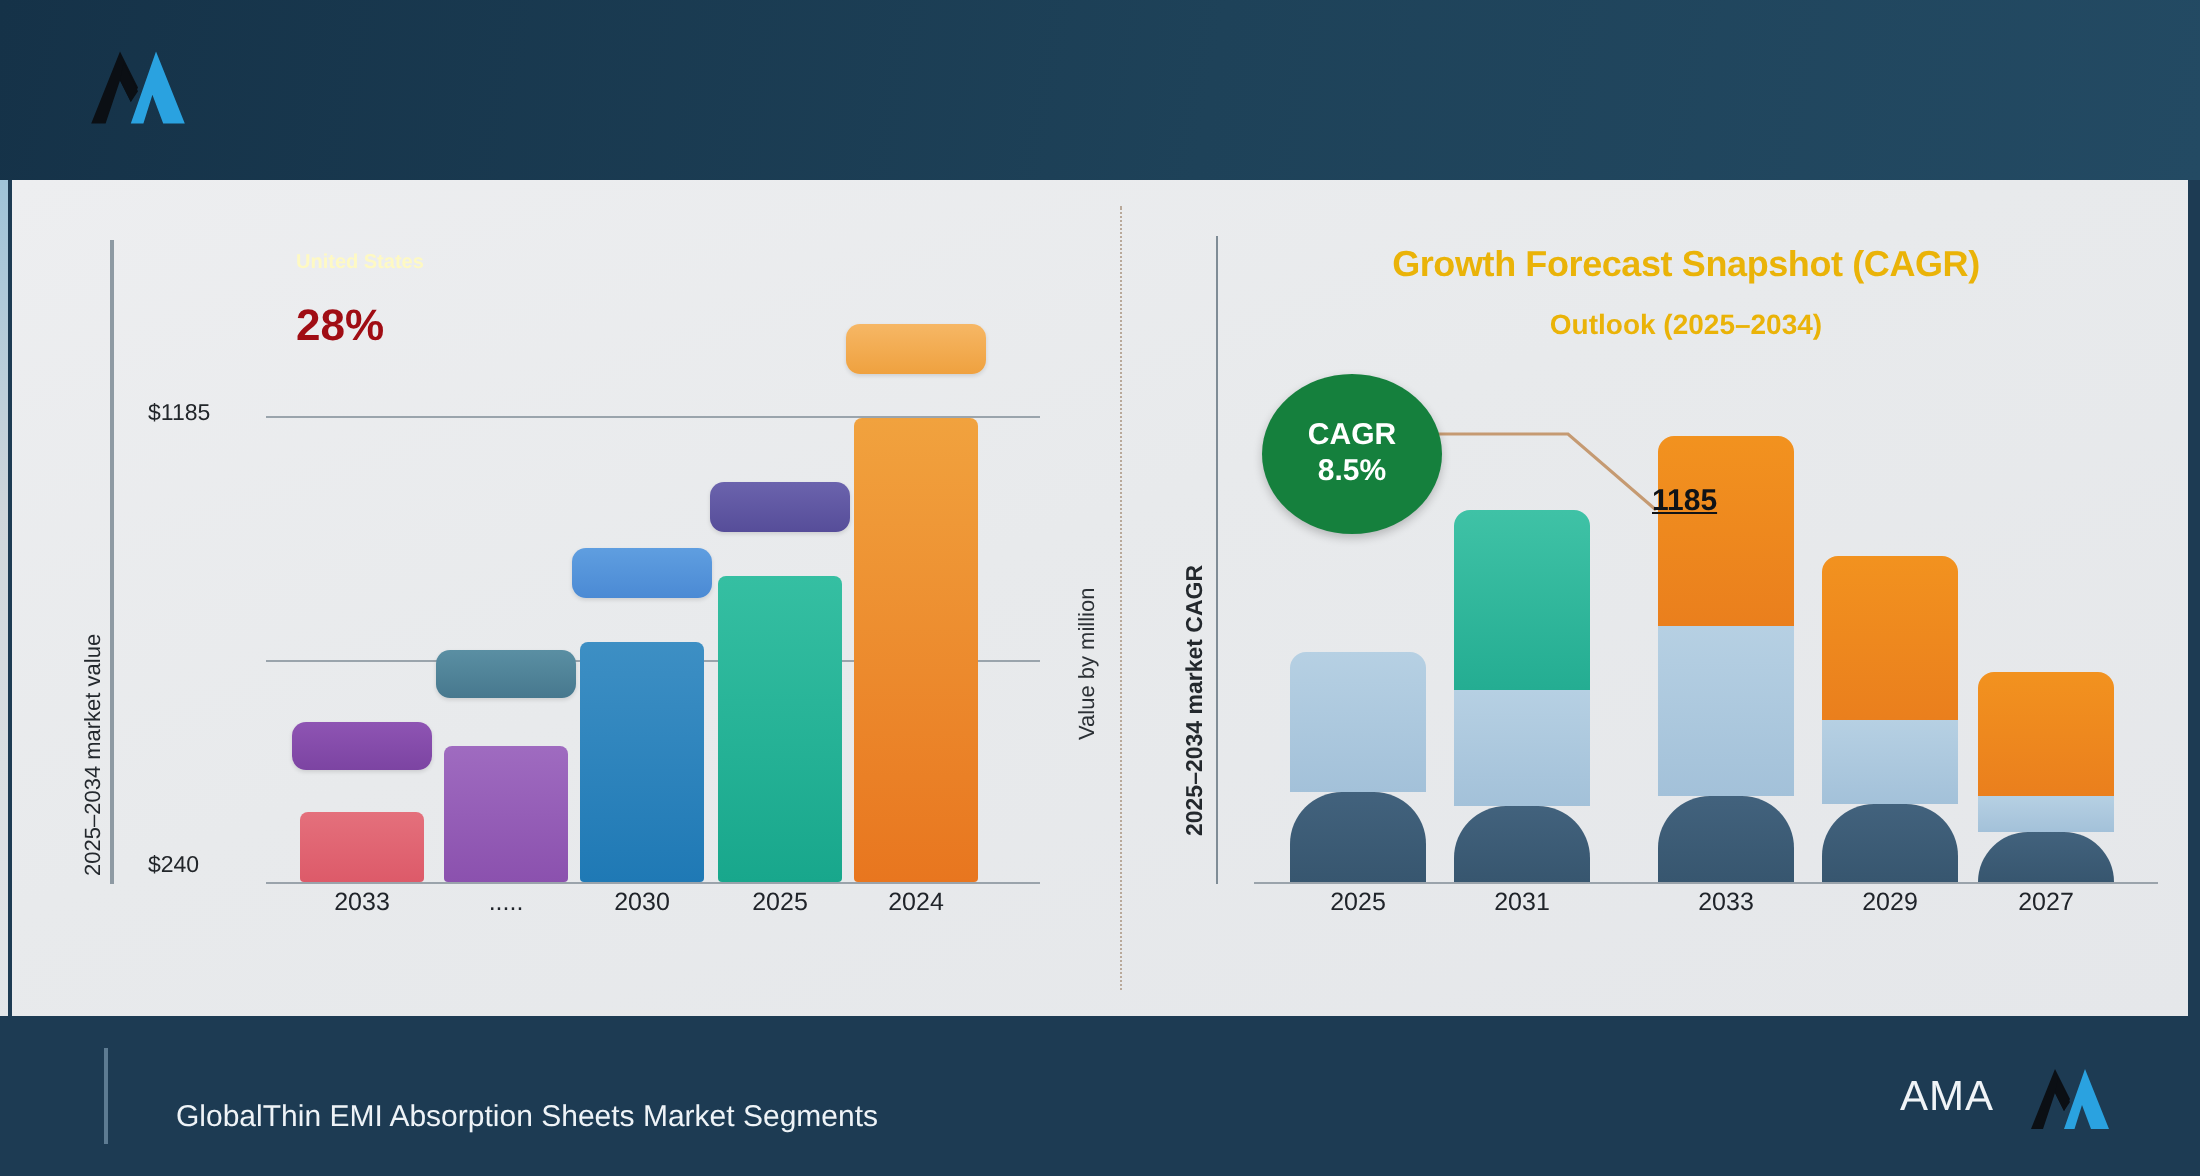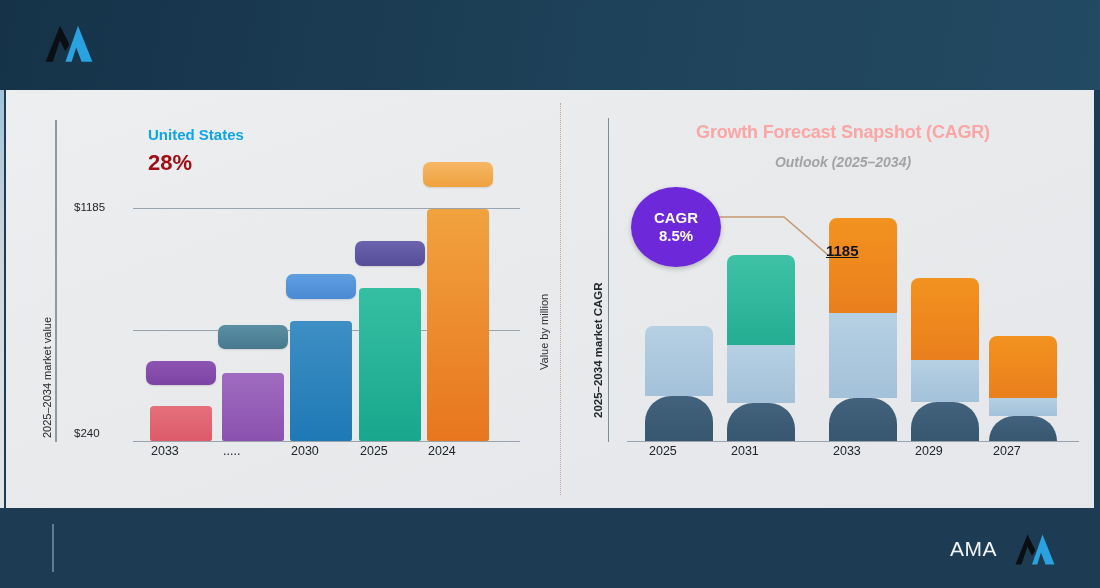--- a/index.html
+++ b/index.html
@@ -27,46 +27,46 @@
 
   
   .divider{position:absolute;left:560px;top:103px;width:0;height:392px;
            border-left:1px dotted #b9a99a;}
 
   
   .axis-v{position:absolute;width:2px;background:#8e9aa3;}
   .baseline{position:absolute;height:1px;background:#9aa3ab;}
   .gridline{position:absolute;height:1px;background:#9aa4ac;}
   .ytick{position:absolute;font-size:11.5px;color:#22262a;white-space:nowrap;}
-  .xtick{position:absolute;font-size:12.5px;color:#20242a;text-align:left;}
+  .xtick{position:absolute;font-size:12.5px;color:#20242a;text-align:center;}
 
   .vlabel{position:absolute;font-size:11px;color:#23282d;white-space:nowrap;
           transform-origin:0 0;transform:rotate(-90deg);}
   .vlabel.bold{font-weight:bold;font-size:11.5px;}
 
   
-  .l-title{position:absolute;left:148px;top:126px;font-size:15px;font-weight:bold;color:#0ea5e9;}
+  .l-title{position:absolute;left:148px;top:126px;font-size:10px;font-weight:bold;color:#fef9c3;}
   .l-pct{position:absolute;left:148px;top:150px;font-size:22px;font-weight:bold;color:#a00d14;}
 
   .bar{position:absolute;border-radius:4px 4px 2px 2px;}
   .cap{position:absolute;border-radius:7px;box-shadow:0 1px 2px rgba(0,0,0,.12);}
 
   
   .r-title{position:absolute;top:122px;width:490px;left:598px;text-align:center;
-           font-size:18px;font-weight:bold;color:#fca5a5;letter-spacing:-.2px;}
+           font-size:18px;font-weight:bold;color:#eab308;letter-spacing:-.2px;}
   .r-sub{position:absolute;top:154px;width:490px;left:598px;text-align:center;
-         font-size:14px;font-weight:bold;color:#a3a3a3;font-style:italic;}
+         font-size:14px;font-weight:bold;color:#eab308;}
 
   .sbar{position:absolute;}
   .seg{position:absolute;left:0;width:100%;}
   .seg.top{border-radius:8px 8px 0 0;}
   .seg.bot{border-radius:26px 26px 0 0;}
 
   .bubble{position:absolute;left:631px;top:187px;width:90px;height:80px;border-radius:50%;
-          background:#6d28d9;display:flex;flex-direction:column;align-items:center;
+          background:#15803d;display:flex;flex-direction:column;align-items:center;
           justify-content:center;color:#fff;box-shadow:0 2px 5px rgba(0,0,0,.22);}
   .bubble span{font-size:15px;font-weight:bold;line-height:1.22;}
   .val-label{position:absolute;font-size:15px;font-weight:bold;color:#101317;}
 
   
   .footer{position:absolute;left:0;top:508px;width:1100px;height:80px;background:#1d3b53;}
   .f-rule{position:absolute;left:52px;top:524px;width:2px;height:48px;background:#5d7b92;}
   .f-l1{position:absolute;left:88px;top:526px;font-size:13px;color:#d9e2e9;}
   .f-l2{position:absolute;left:88px;top:550px;font-size:15px;color:#eef3f7;}
   .f-ama{position:absolute;left:950px;top:537px;font-size:21px;color:#f0f4f7;letter-spacing:.5px;}
@@ -178,20 +178,21 @@
   <div class="val-label" style="left:826px;top:242px;text-decoration:underline;">1185</div>
 
   <div class="xtick" style="left:649px;top:444px;width:60px;">2025</div>
   <div class="xtick" style="left:731px;top:444px;width:60px;">2031</div>
   <div class="xtick" style="left:833px;top:444px;width:60px;">2033</div>
   <div class="xtick" style="left:915px;top:444px;width:60px;">2029</div>
   <div class="xtick" style="left:993px;top:444px;width:60px;">2027</div>
 
   <div class="footer"></div>
   <div class="f-rule"></div>
+  <div class="f-l2">GlobalThin EMI Absorption Sheets Market Segments</div>
   <div class="f-ama">AMA</div>
   <svg class="f-logo" viewBox="0 0 60 48">
     <path d="M4 46 L20 6 L30 26 L26 34 L20 22 L12 46 Z" fill="#0b0f14"></path>
     <path d="M26 46 L40 6 L56 46 L44 46 L38 30 L33 46 Z" fill="#2aa2e0"></path>
     <path d="M22 12 L30 28 L26 34 L20 22 Z" fill="#0b0f14"></path>
   </svg>
 
 </div>
 
 </body></html>

